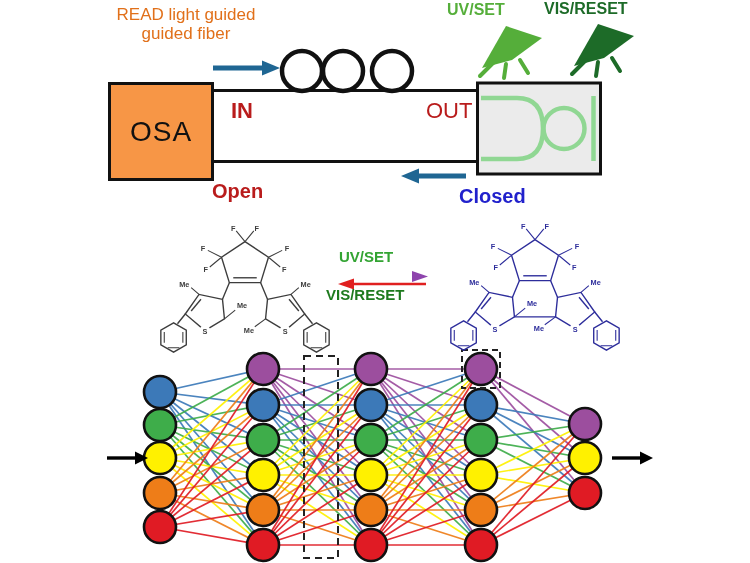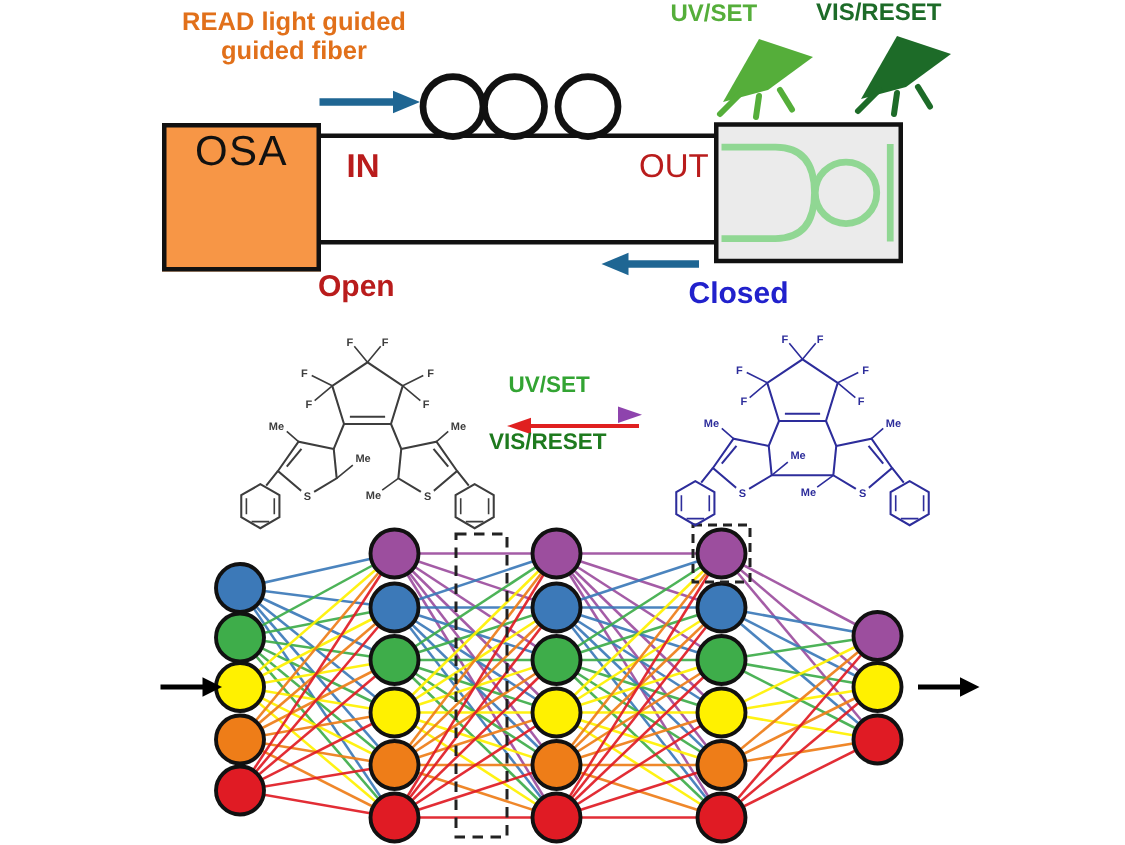--- a/index.html
+++ b/index.html
@@ -1,26 +1,26 @@
 <!DOCTYPE html>
 <html><head>
 <meta charset="utf-8">
 <style>
   html,body{margin:0;padding:0;background:#fff;}
   #canvas{position:relative;width:750px;height:563px;background:#ffffff;overflow:hidden;
           font-family:"Liberation Sans",sans-serif;}
   .lbl{position:absolute;white-space:nowrap;color:#b91c1c;}
   #figure-svg,#network-svg{position:absolute;left:0;top:0;width:750px;height:563px;}
   
-  .read-label{left:78px;top:5px;width:236px;text-align:center;color:#E1701A;
-              font-size:17px;line-height:19px;font-weight:bold;white-space:normal;}
+  .read-label{left:68px;top:5px;width:236px;text-align:center;color:#E1701A;
+              font-size:17px;line-height:19px;font-weight:normal;white-space:normal;}
   .uv-top{left:447px;top:1px;font-size:16px;font-weight:bold;color:#55AE3A;}
   .vis-top{left:544px;top:0px;font-size:16px;font-weight:bold;color:#1D6B28;}
   .osa-box{position:absolute;left:108px;top:82px;width:100px;height:93px;background:#F79646;
-           border:3px solid #111;display:flex;align-items:flex-start;justify-content:center;
+           border:3px solid #111;display:flex;align-items:center;justify-content:center;
            font-size:28px;color:#111;letter-spacing:1px;}
   .in-lbl{left:231px;top:98px;font-size:22px;font-weight:600;}
   .out-lbl{left:426px;top:98px;font-size:22px;font-weight:400;}
   .open-lbl{left:212px;top:180px;font-size:20px;font-weight:600;text-align:center;}
   .open-lbl .b{font-weight:800;}
   .closed-lbl{left:459px;top:185px;font-size:20px;font-weight:bold;color:#2121CC;}
   
   .chem-uv{left:339px;top:248px;font-size:15px;font-weight:bold;color:#33A433;}
   .chem-vis{left:326px;top:286px;font-size:15px;font-weight:bold;color:#1E7A1E;}
   

